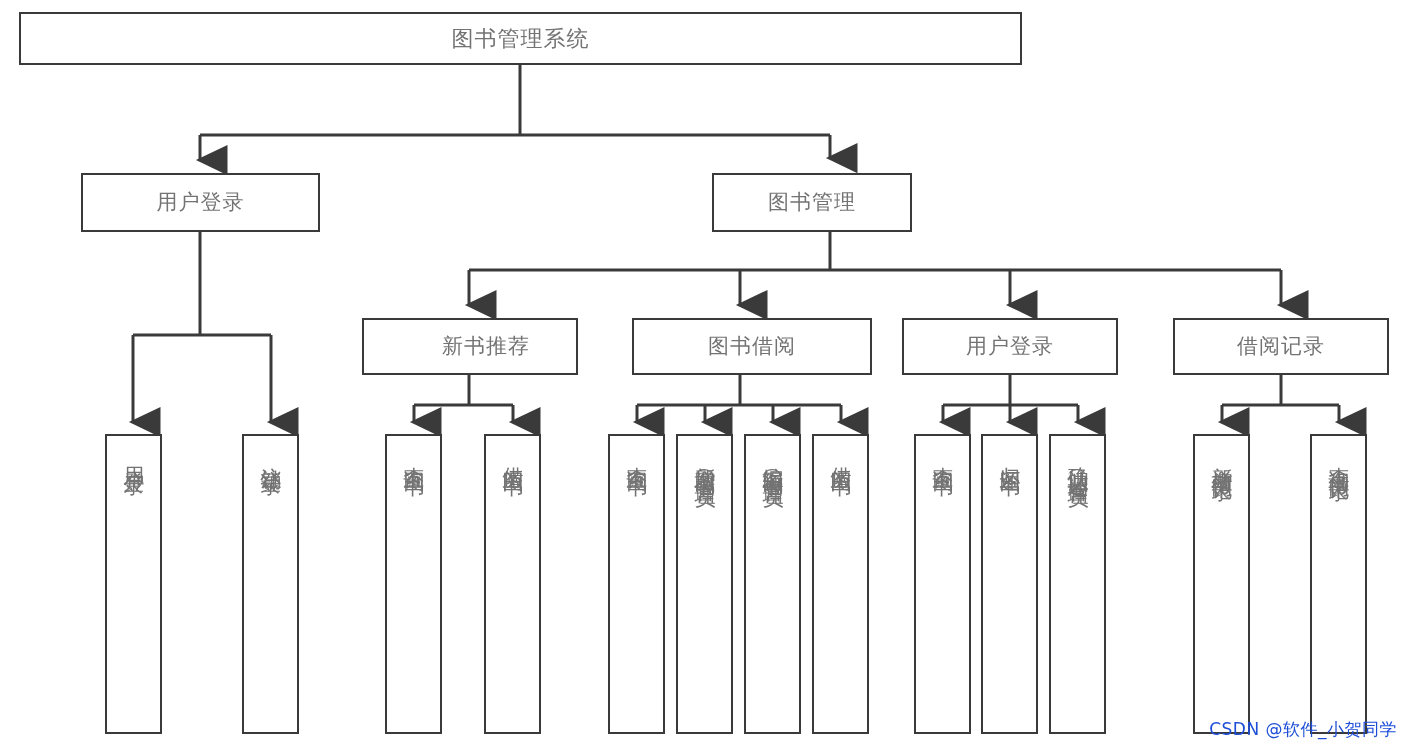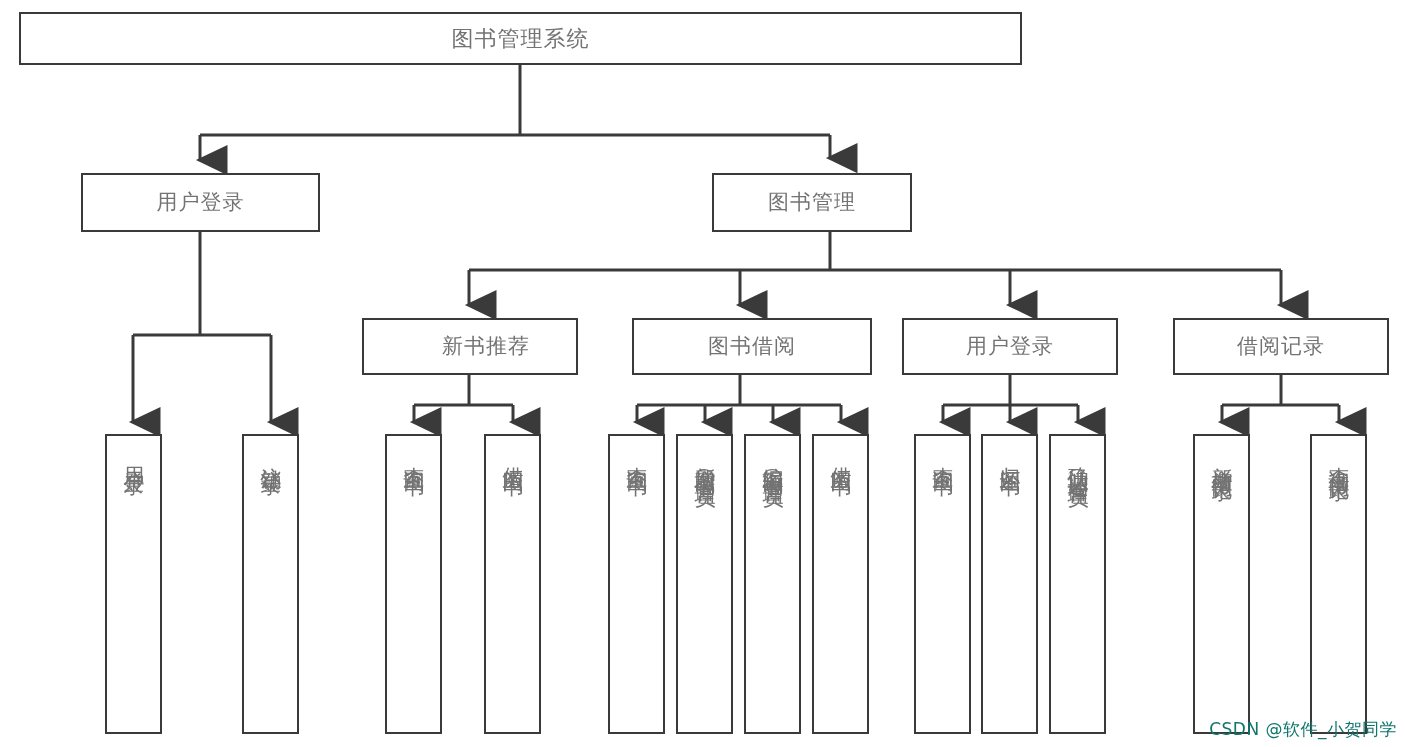--- a/index.html
+++ b/index.html
@@ -53,21 +53,21 @@
     letter-spacing: 3px;
     line-height: 1.1;
     white-space: nowrap;
   }
   .node.root .label { font-size: 22px; }
   .watermark {
     position: absolute;
     right: 8px;
     bottom: 6px;
     font-size: 17px;
-    color: #0f766e;
+    color: #1d4ed8;
     letter-spacing: 0.5px;
     z-index: 5;
     white-space: nowrap;
   }
 </style>
 </head>
 <body>
 
 <div id="canvas">
 

